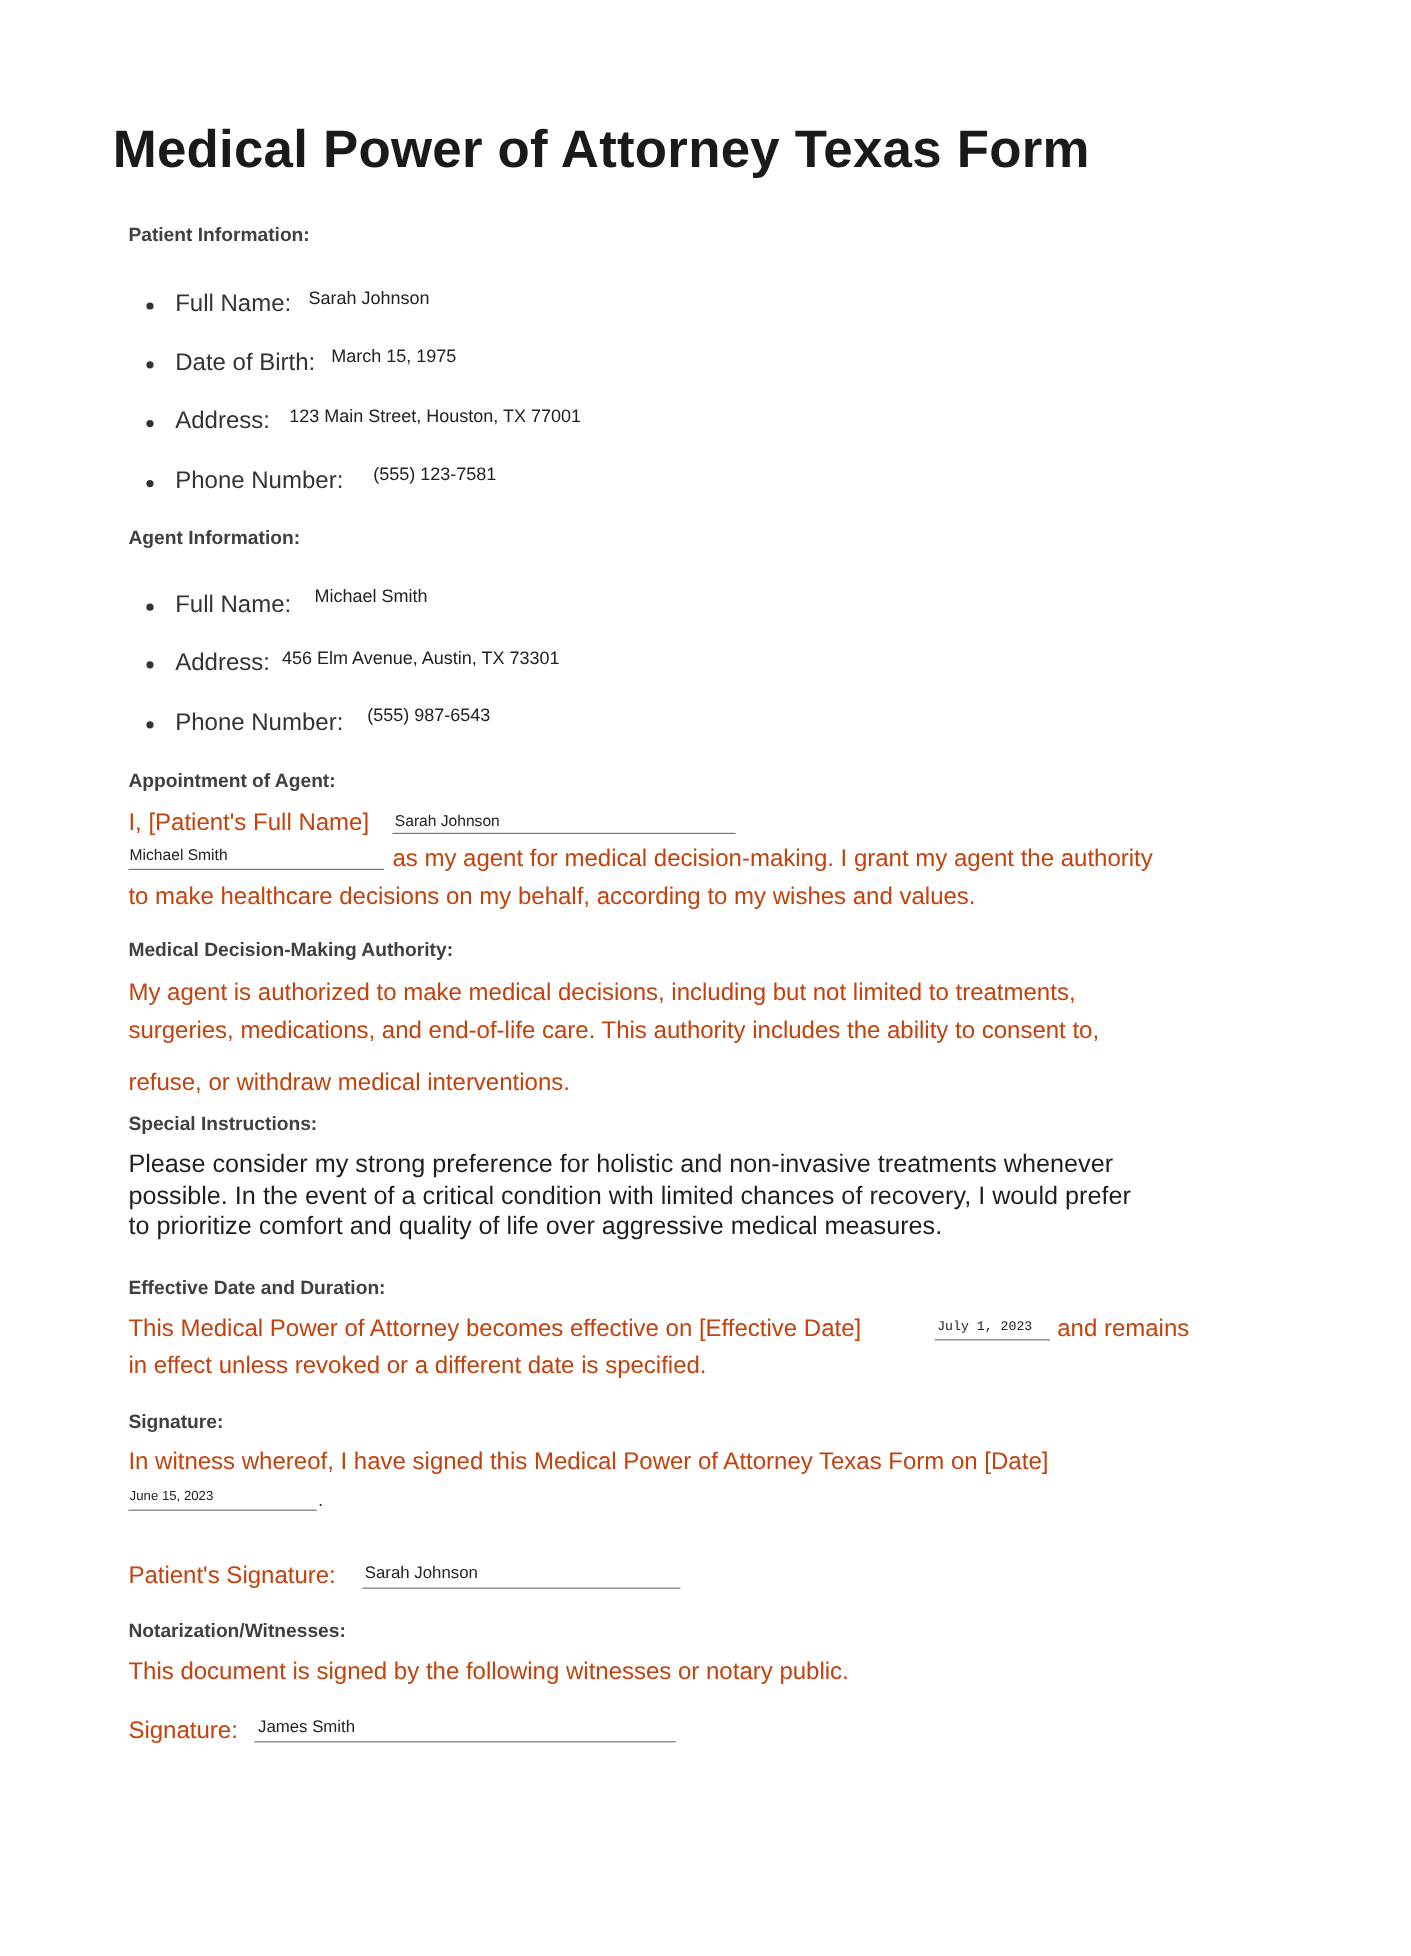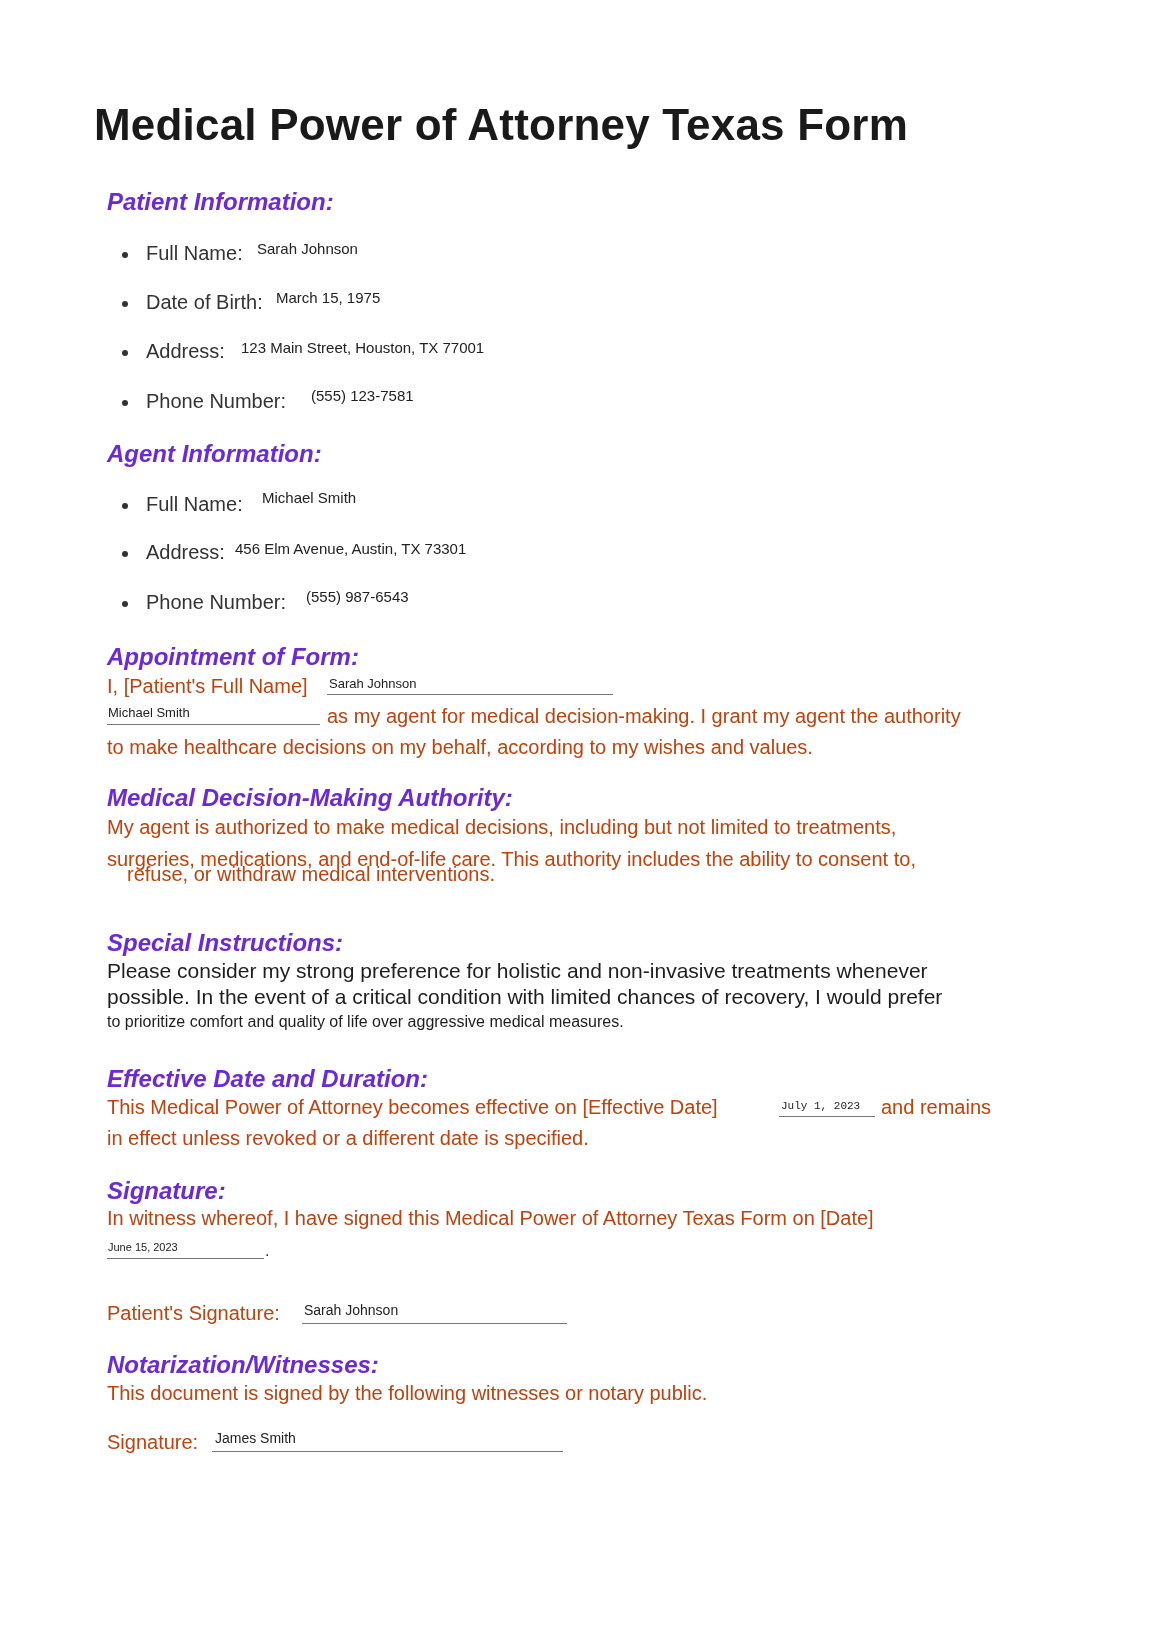--- a/index.html
+++ b/index.html
@@ -1,20 +1,20 @@
 <!DOCTYPE html>
 <html><head>
 <meta charset="utf-8">
 <style>
   html, body { margin:0; padding:0; background:#ffffff; }
   body { width:1176px; height:1630px; position:relative; font-family:"Liberation Sans", sans-serif; color:#2b2b2b; overflow:hidden; }
   .page { position:absolute; left:0; top:0; width:1176px; height:1630px; }
   h1 { position:absolute; left:0; width:1002px; top:100px; margin:0; text-align:center; font-size:44px; font-weight:bold; color:#1a1a1a; letter-spacing:0.2px; }
   .abs { position:absolute; }
-  .head { font-weight:bold; font-size:24px; color:#6d28d9;font-style:italic; }
+  .head { font-weight:bold; font-size:16px; color:#404040; }
   .body { font-size:20px; color:#c2410c; line-height:32px; }
   .li { position:absolute; left:122px; font-size:20px; color:#333; }
   .li .bullet { position:absolute; left:0; top:10px; width:6px; height:6px; border-radius:50%; background:#333; }
   .li .lab { position:absolute; left:24px; white-space:nowrap; }
   .fill { position:absolute; font-size:15px; color:#222; white-space:nowrap; }
   .line { position:absolute; height:0; border-top:1.5px solid #777; }
   .smallfill { position:absolute; font-size:12px; color:#222; white-space:nowrap; }
 </style>
 </head>
 <body>
@@ -62,38 +62,38 @@
     <span class="lab">Address:</span>
   </div>
   <div class="fill" style="left:235px; top:540px;">456 Elm Avenue, Austin, TX 73301</div>
 
   <div class="li" style="top:591px;">
     <span class="bullet"></span>
     <span class="lab">Phone Number:</span>
   </div>
   <div class="fill" style="left:306px; top:588px;">(555) 987-6543</div>
 
-  <div class="abs head" style="left:107px; top:643px;">Appointment of Form:</div>
+  <div class="abs head" style="left:107px; top:643px;">Appointment of Agent:</div>
   <div class="abs body" style="left:107px; top:670px; white-space:nowrap;">I, [Patient's Full Name]</div>
   <div class="smallfill" style="left:329px; top:676px; font-size:13px;">Sarah Johnson</div>
   <div class="line" style="left:327px; top:694px; width:286px;"></div>
   <div class="smallfill" style="left:108px; top:705px; font-size:13px;">Michael Smith</div>
   <div class="line" style="left:107px; top:724px; width:213px;"></div>
   <div class="abs body" style="left:327px; top:700px; white-space:nowrap;">as my agent for medical decision-making. I grant my agent the authority</div>
   <div class="abs body" style="left:107px; top:731px; white-space:nowrap;">to make healthcare decisions on my behalf, according to my wishes and values.</div>
 
   <div class="abs head" style="left:107px; top:784px;">Medical Decision-Making Authority:</div>
   <div class="abs body" style="left:107px; top:811px; white-space:nowrap;">My agent is authorized to make medical decisions, including but not limited to treatments,</div>
   <div class="abs body" style="left:107px; top:843px; white-space:nowrap;">surgeries, medications, and end-of-life care. This authority includes the ability to consent to,</div>
-  <div class="abs body" style="left:107px; top:858px; white-space:nowrap;margin-left:20px;">refuse, or withdraw medical interventions.</div>
+  <div class="abs body" style="left:107px; top:886px; white-space:nowrap;">refuse, or withdraw medical interventions.</div>
 
   <div class="abs head" style="left:107px; top:929px;">Special Instructions:</div>
   <div class="abs" style="left:107px; top:958px; font-size:21px; color:#1e1e1e; white-space:nowrap; line-height:26px;">Please consider my strong preference for holistic and non-invasive treatments whenever</div>
   <div class="abs" style="left:107px; top:984px; font-size:21px; color:#1e1e1e; white-space:nowrap; line-height:26px;">possible. In the event of a critical condition with limited chances of recovery, I would prefer</div>
-  <div class="abs" style="left:107px; top:1009px; font-size:16px; color:#1e1e1e; white-space:nowrap; line-height:26px;">to prioritize comfort and quality of life over aggressive medical measures.</div>
+  <div class="abs" style="left:107px; top:1009px; font-size:21px; color:#1e1e1e; white-space:nowrap; line-height:26px;">to prioritize comfort and quality of life over aggressive medical measures.</div>
 
   <div class="abs head" style="left:107px; top:1065px;">Effective Date and Duration:</div>
   <div class="abs body" style="left:107px; top:1091px; white-space:nowrap;">This Medical Power of Attorney becomes effective on [Effective Date]</div>
   <div class="smallfill" style="left:781px; top:1100px; font-size:11px;font-family:Liberation Mono, monospace;">July 1, 2023</div>
   <div class="line" style="left:779px; top:1116px; width:96px;"></div>
   <div class="abs body" style="left:881px; top:1091px; white-space:nowrap;">and remains</div>
   <div class="abs body" style="left:107px; top:1122px; white-space:nowrap;">in effect unless revoked or a different date is specified.</div>
 
   <div class="abs head" style="left:107px; top:1177px;">Signature:</div>
   <div class="abs body" style="left:107px; top:1202px; white-space:nowrap;">In witness whereof, I have signed this Medical Power of Attorney Texas Form on [Date]</div>

